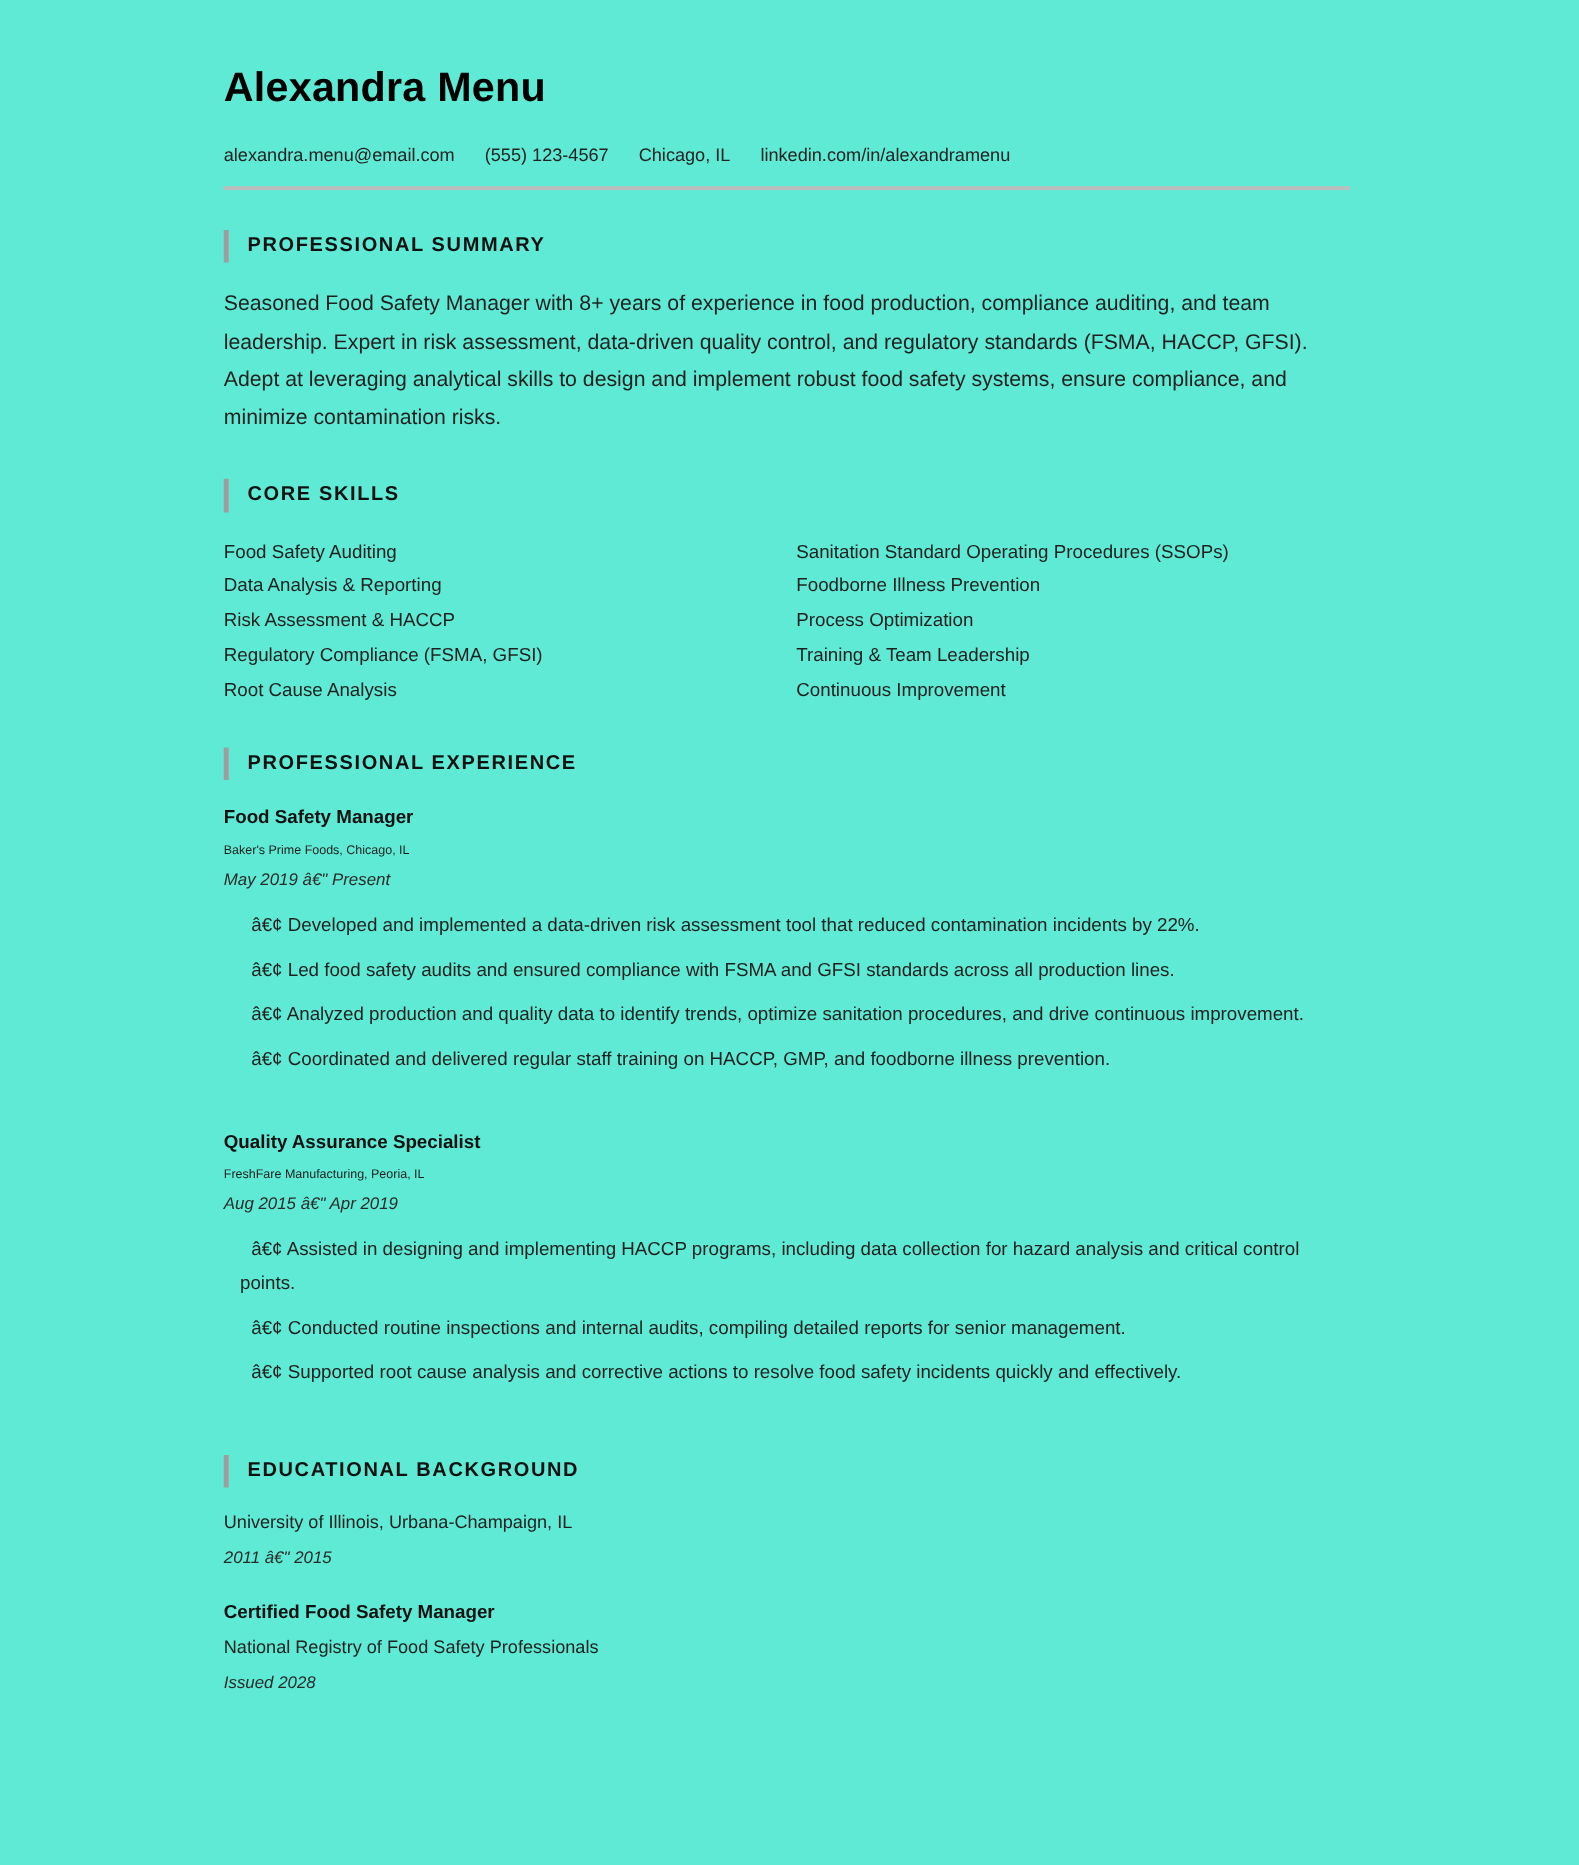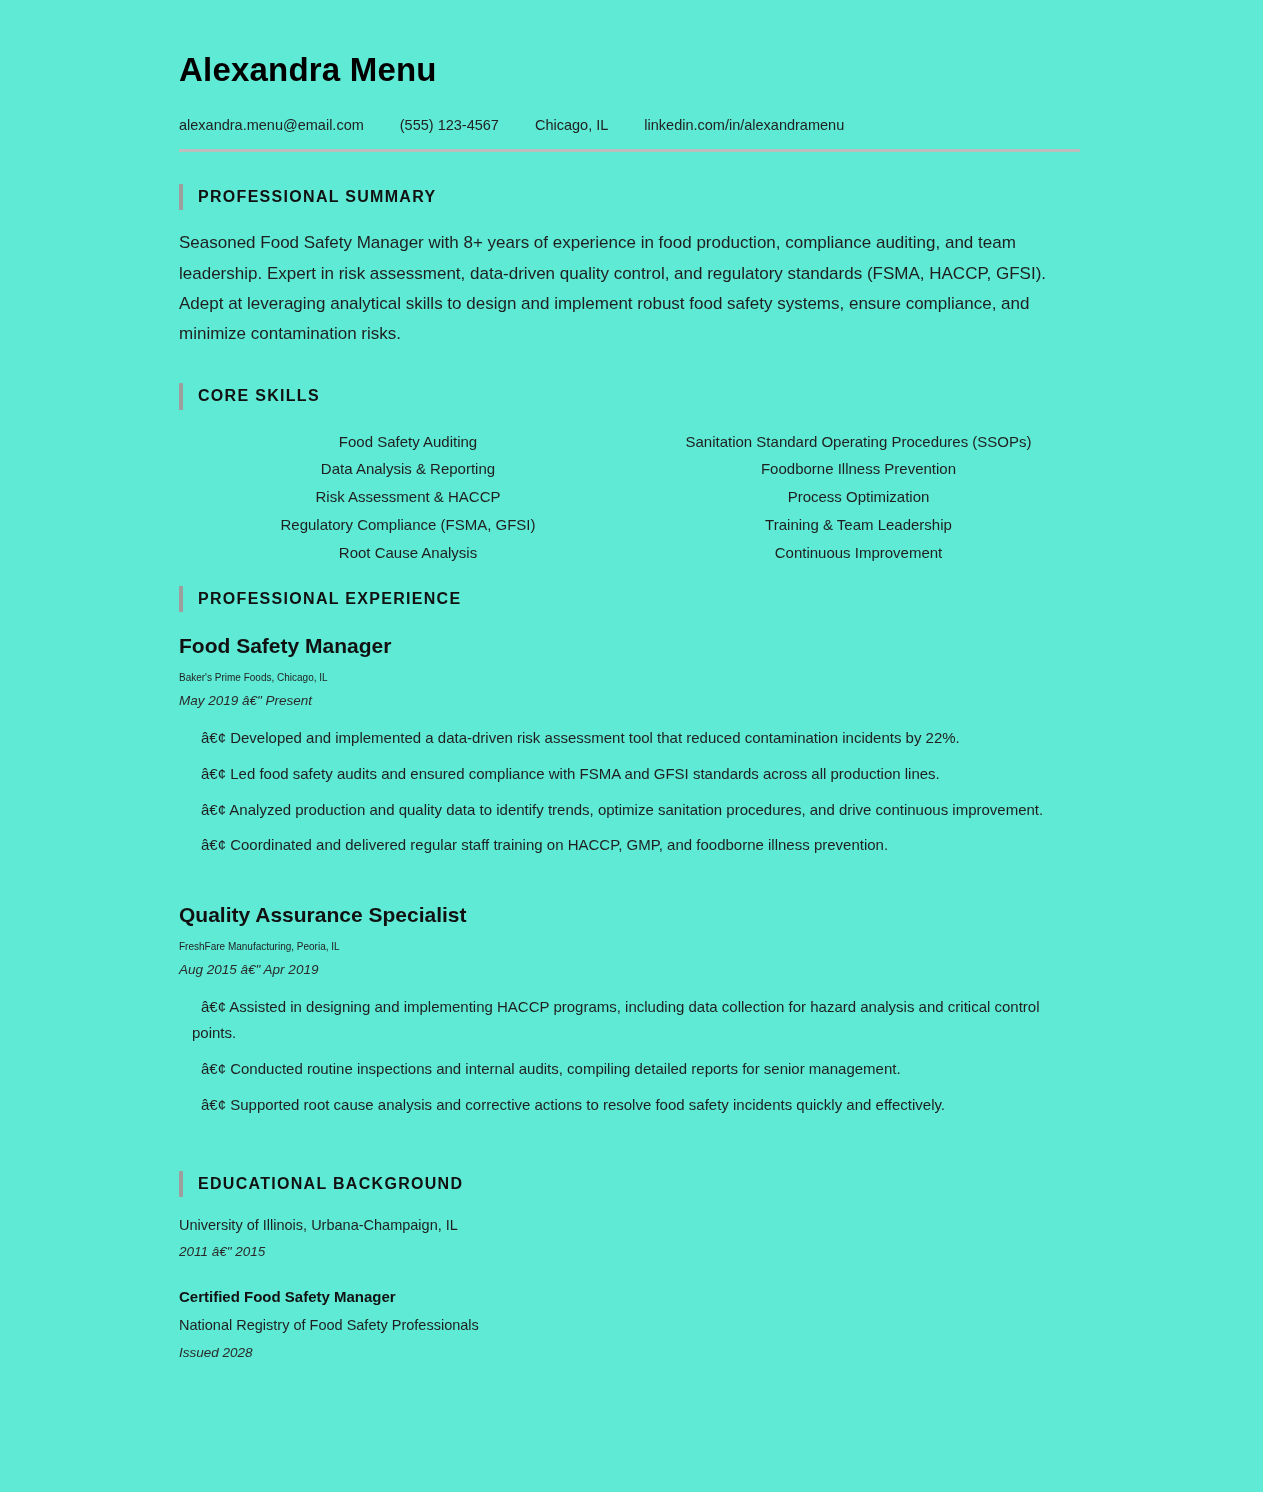--- a/index.html
+++ b/index.html
@@ -30,21 +30,21 @@
     font-size: 33px;
     font-weight: bold;
     letter-spacing: 0.2px;
     color: #000000;
     margin: 0 0 28px 0;
     line-height: 1.1;
   }
   .contact-line {
     display: flex;
     align-items: baseline;
-    gap: 36px;
+    gap: 24px;
     font-size: 14.5px;
     color: #222222;
     line-height: 1.3;
     margin-bottom: 14px;
   }
   .contact-item { white-space: nowrap; }
 
   .header-rule {
     height: 3px;
     background: #bdbdbd;
@@ -83,34 +83,33 @@
     color: #1f1f1f;
     margin: 0 0 34px 0;
     text-align: left;
   }
 
   
   .skills-grid {
     display: grid;
     grid-template-columns: 458px 1fr;
     row-gap: 0;
-    margin-bottom: 20px;
-    text-align: center;
+    margin-bottom: 32px;
   }
   .skill-item {
     font-size: 15px;
     line-height: 1.85;
     color: #1f1f1f;
     padding: 0;
   }
 
   
   .job { margin-bottom: 6px; }
   .job-title {
-    font-size: 21px;
+    font-size: 15px;
     font-weight: bold;
     color: #111111;
     line-height: 1.55;
     margin-bottom: 7px;
   }
   .job-company {
     font-size: 10px;
     color: #1f1f1f;
     line-height: 1.5;
     margin-bottom: 6px;

